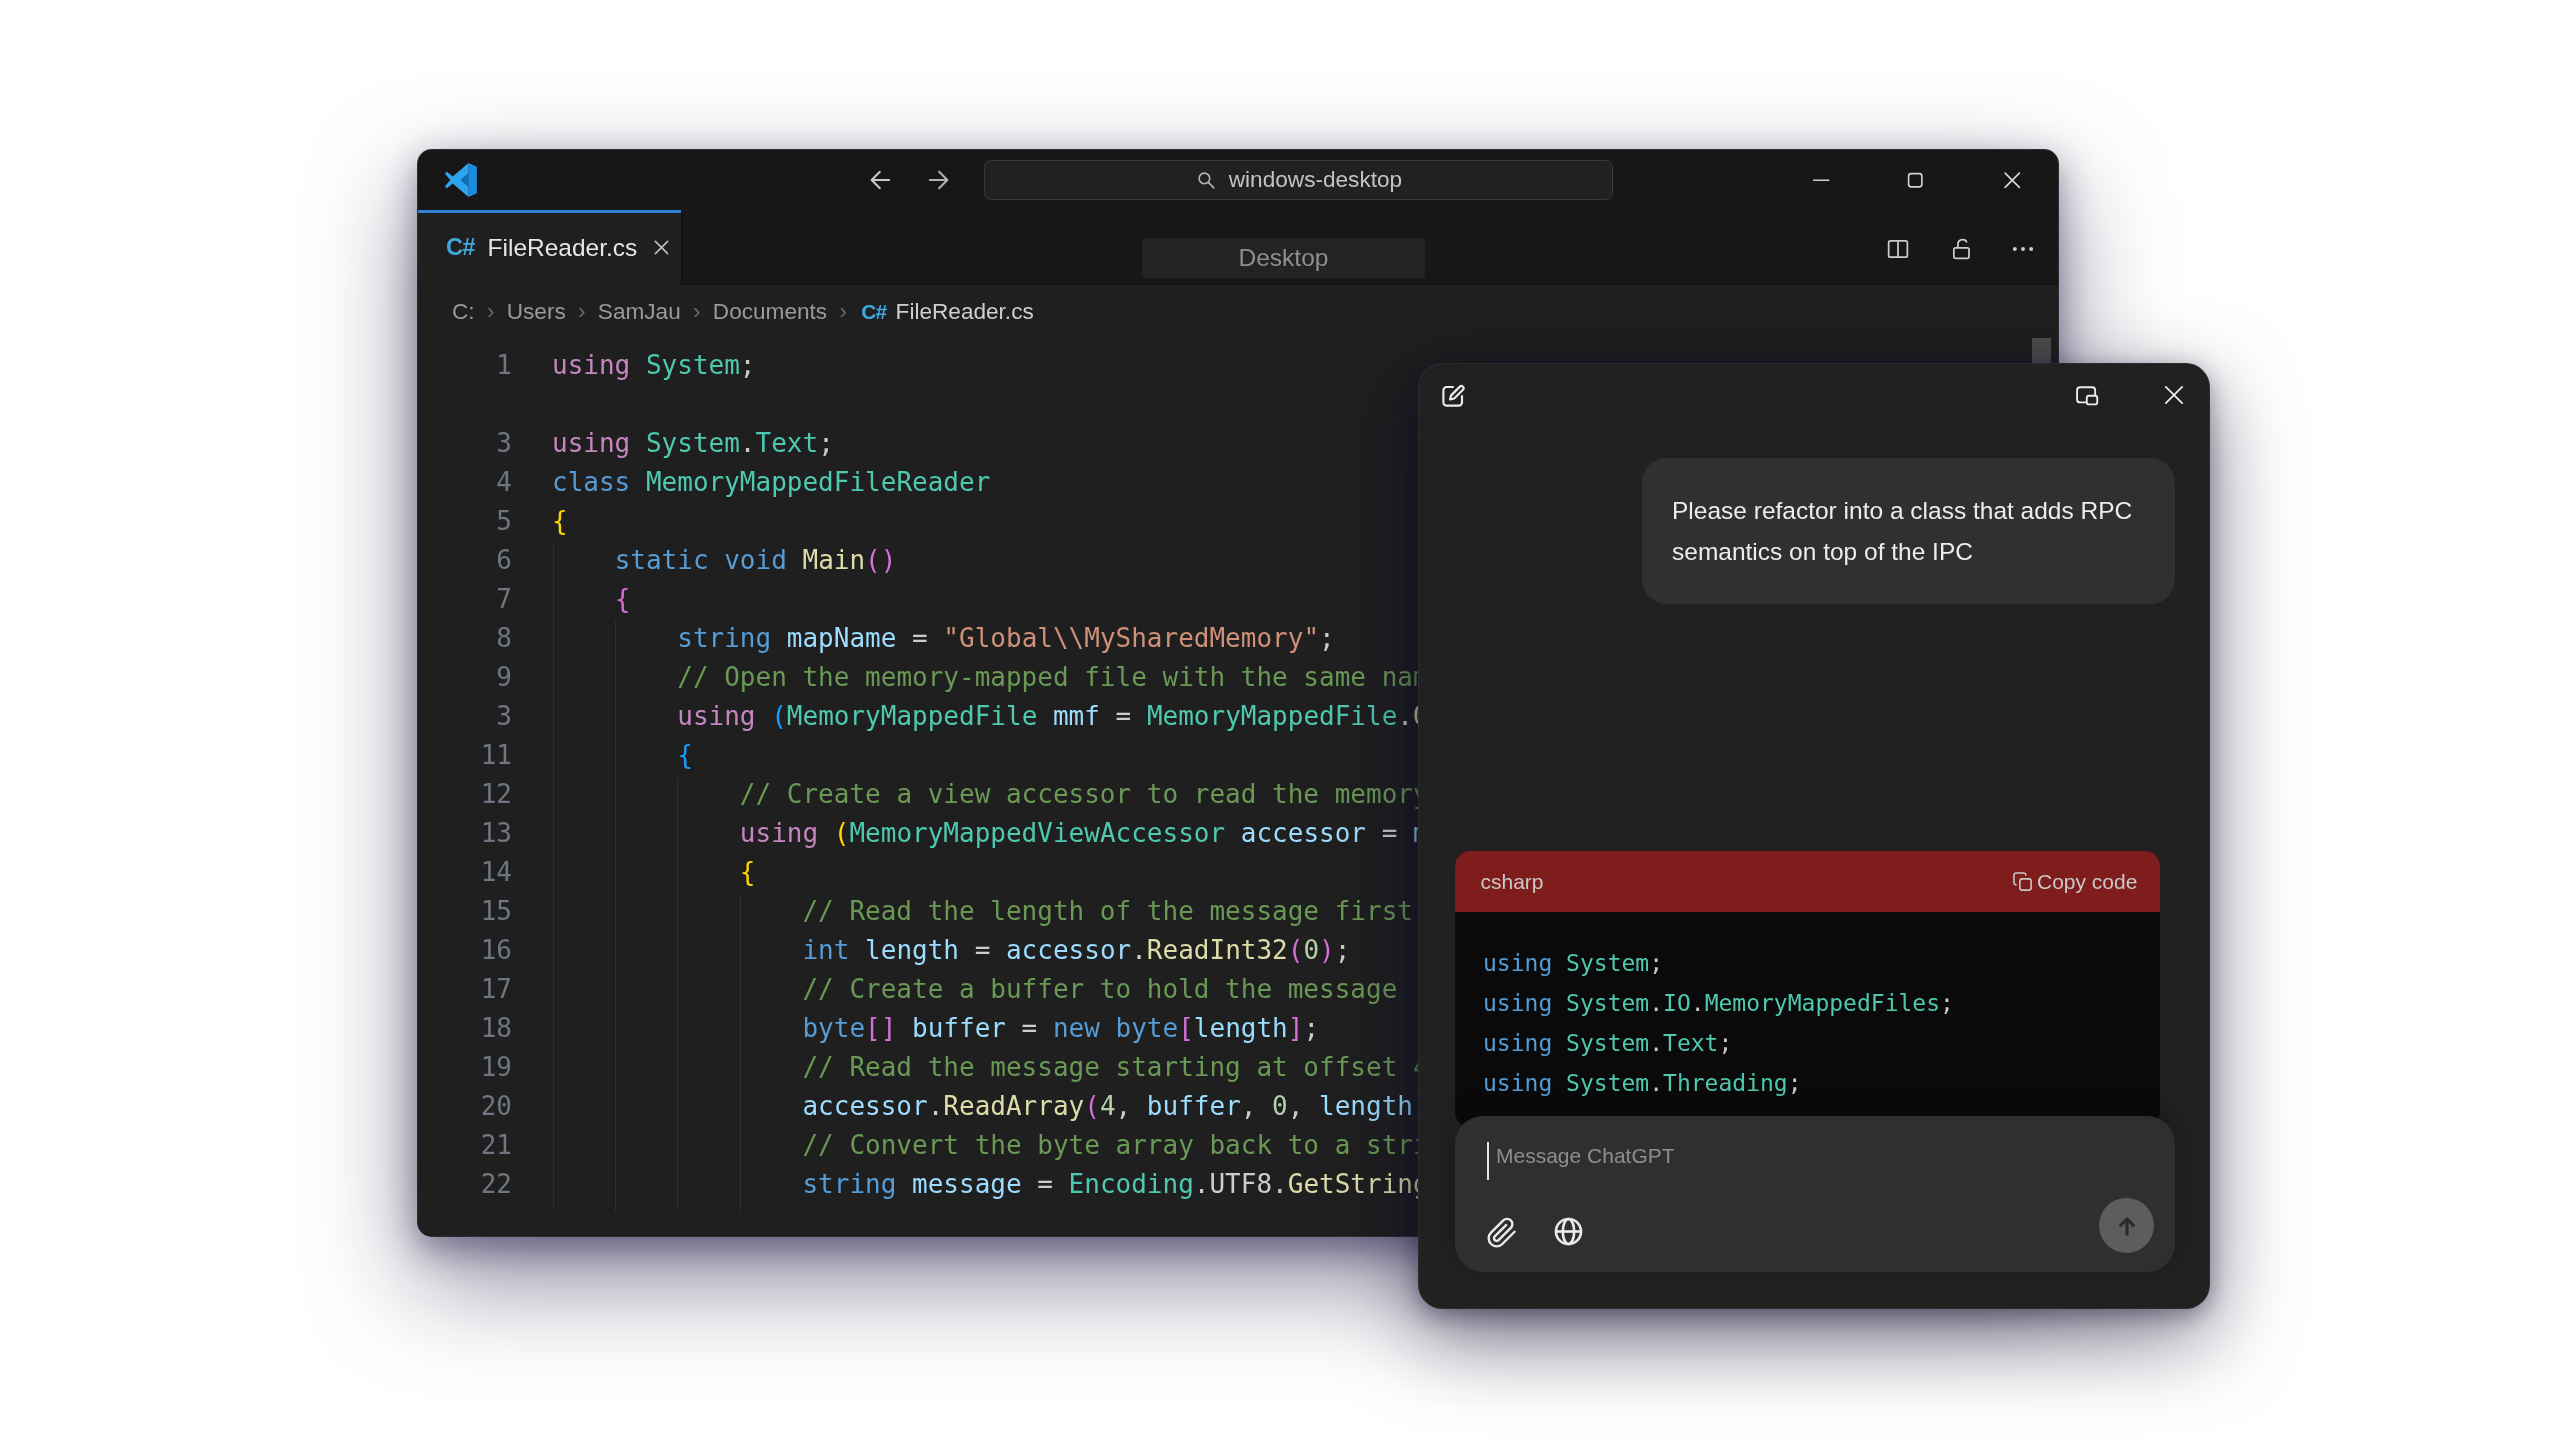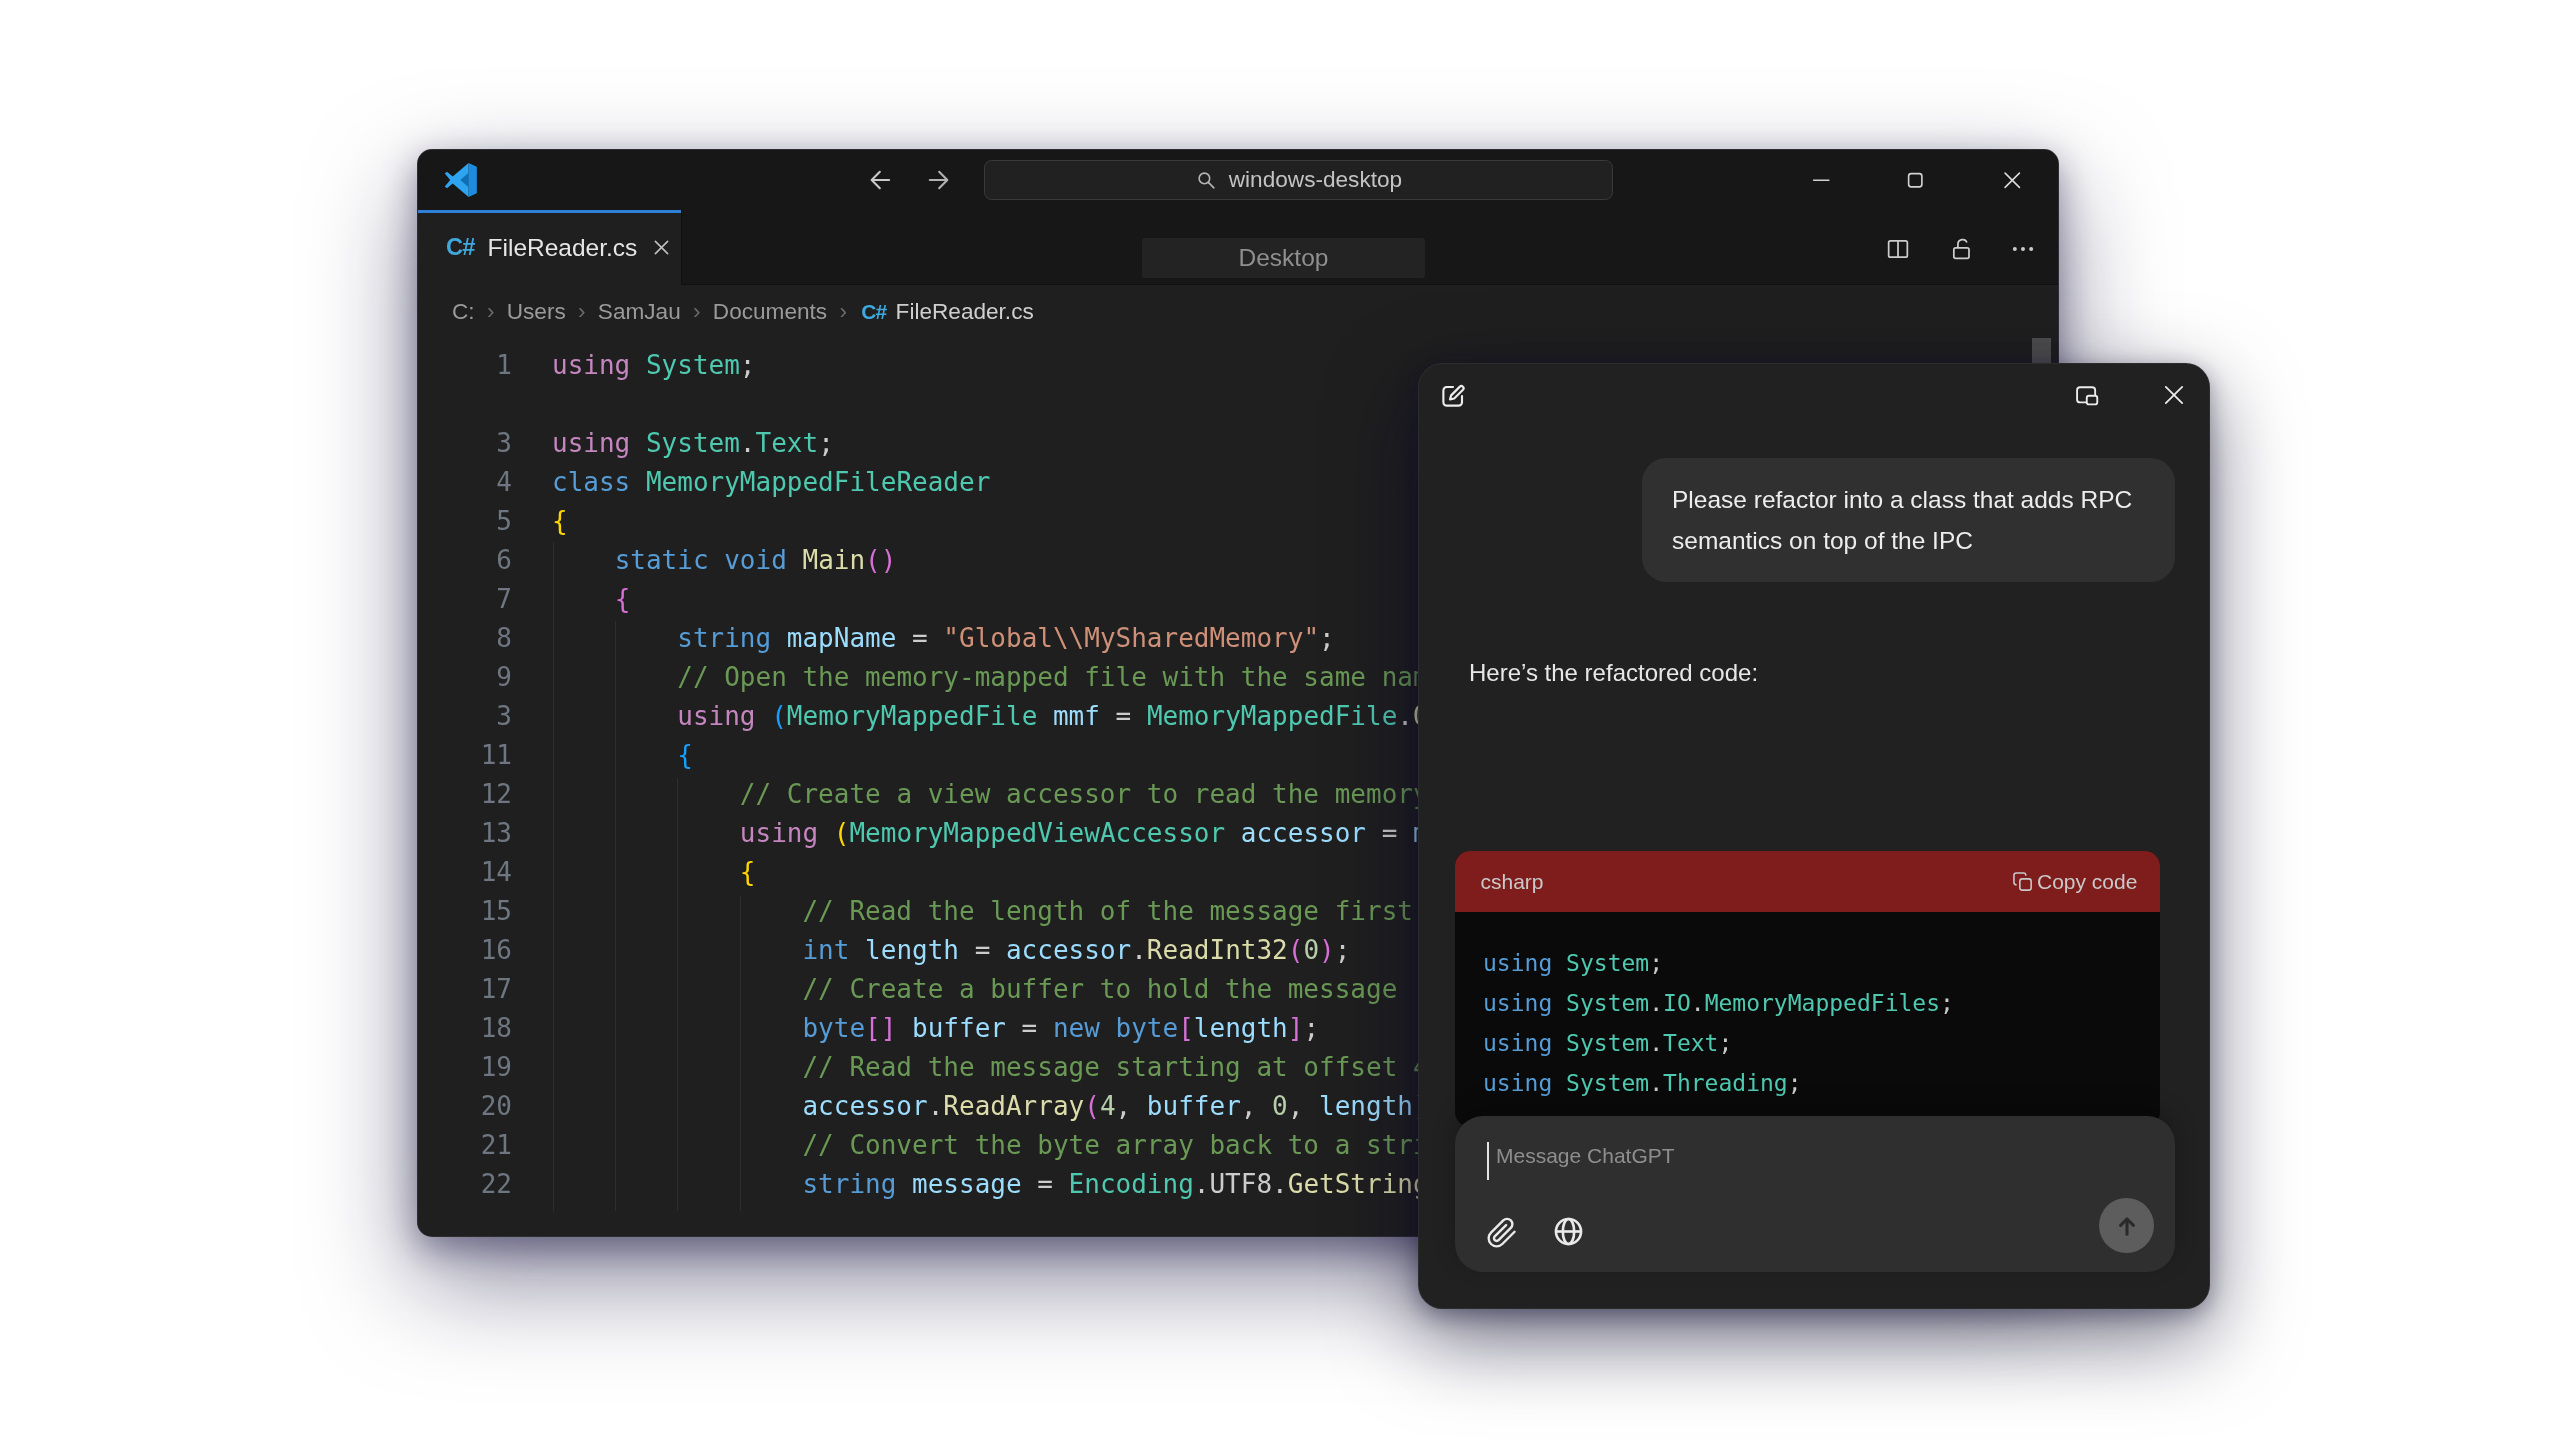--- a/index.html
+++ b/index.html
@@ -76,21 +76,21 @@
   .chatpanel { position:absolute; left:1402px; top:363px; width:792px; height:946px;
     background:#212121; border-radius:24.5px;
     box-shadow:0 28px 85px rgba(10,8,40,.55), 0 5.7px 22.6px rgba(10,8,40,.35);
     border:0.9px solid rgba(255,255,255,.05); }
   .p-iconbtn { position:absolute; display:flex; align-items:center; justify-content:center; }
   .btn-compose { left:15px; top:13.2px; width:38px; height:38px; }
   .btn-popout { left:651px; top:15px; width:34px; height:34px; }
   .btn-pclose { left:737px; top:13.2px; width:36px; height:36px; }
 
   .bubble { position:absolute; right:34px; top:94px; max-width:533px;
-    background:#303030; border-radius:24.5px; padding:21px 30px;
+    background:#303030; border-radius:24.5px; padding:32px 30px;
     color:#ededed; font-size:24.5px; line-height:41px; }
 
   .resp { position:absolute; left:50px; top:262px; width:660px;
     color:#e7e7e7; font-size:24px; line-height:42px; }
   .resp .follow { margin-top:25.5px; }
 
   .codeblock { position:absolute; left:36px; top:487px; width:705px; height:276px;
     border-radius:15px; overflow:hidden; background:#0a0a0a; }
   .cb-head { height:61px; background:#7f1d1d; display:flex; align-items:center;
     justify-content:space-between; padding:0 22.6px 0 25.5px; }
@@ -265,21 +265,20 @@
     <span class="p-iconbtn btn-pclose">
       <svg width="28" height="28" viewBox="0 0 24 24" stroke="#ececec" stroke-width="1.5" stroke-linecap="round">
           <line x1="5" y1="5" x2="19" y2="19"></line>
           <line x1="19" y1="5" x2="5" y2="19"></line>
         </svg>
     </span>
 
     <div class="bubble">Please refactor into a class that adds RPC semantics on top of the IPC</div>
 
     <div class="resp">
-      <div class="follow">Here’s the refactored code:</div>
     </div>
 
     <div class="codeblock">
       <div class="cb-head">
         <span class="cb-lang">csharp</span>
         <span class="cb-copy">
           <svg width="23.6" height="23.6" viewBox="0 0 24 24" fill="none" stroke="#c9c9c9" stroke-width="1.6">
             <rect x="9" y="9" width="11.5" height="11.5" rx="2.4"></rect>
             <path d="M5.8 15H5.2A2.2 2.2 0 0 1 3 12.8V5.2A2.2 2.2 0 0 1 5.2 3h7.6A2.2 2.2 0 0 1 15 5.2v.6"></path>
           </svg>

